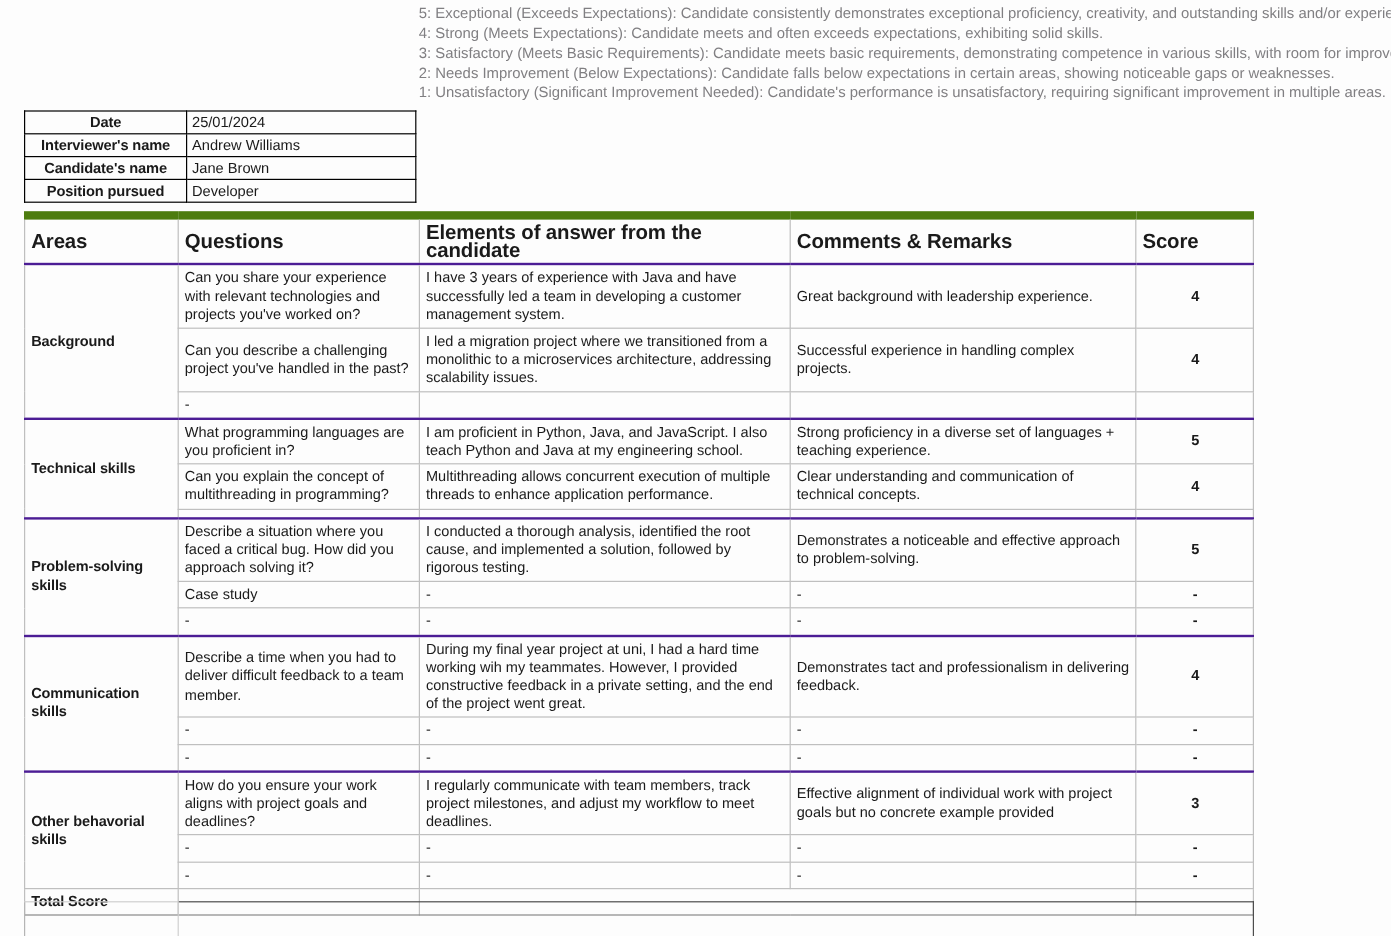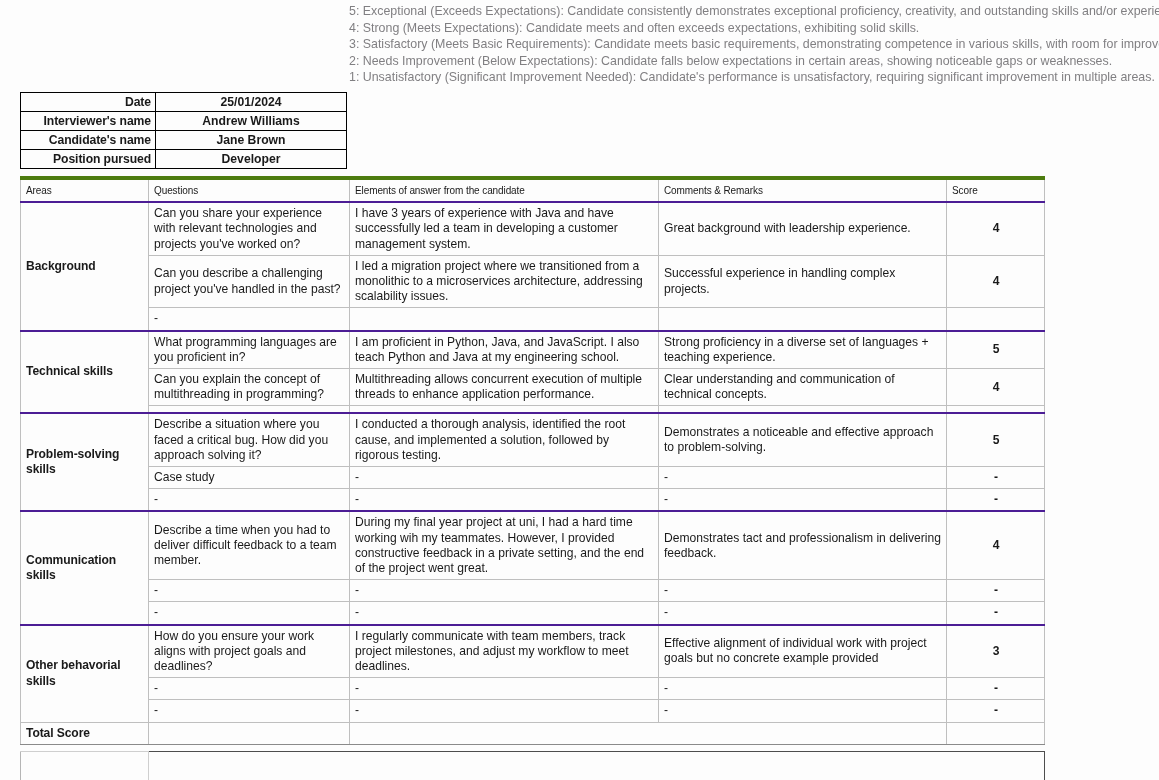--- a/index.html
+++ b/index.html
@@ -45,26 +45,26 @@
     border: 1px solid #000;
     font-size: 12.2px;
     line-height: 14px;
     padding: 1px 4px 2px 4px;
     height: 15px;
     vertical-align: middle;
   }
   #info-table td.info-label {
     width: 126px;
     font-weight: bold;
-    text-align: right;
+    text-align: center;
     letter-spacing: -0.1px;
   }
   #info-table td.info-value {
-    text-align: center;
-    font-weight: bold;
+    text-align: left;
+    font-weight: normal;
   }
 
   
   #score-table {
     position: absolute;
     left: 20px;
     top: 176px;
     width: 1024px;
     border-collapse: collapse;
     table-layout: fixed;
@@ -80,25 +80,25 @@
     font-size: 12.1px;
     line-height: 15.2px;
     padding: 3px 4px 3px 5px;
     vertical-align: top;
     text-align: left;
     font-weight: normal;
     color: #1a1a1a;
     word-wrap: break-word;
   }
   #score-table thead th {
-    font-weight: normal;
-    font-size: 10px;
+    font-weight: bold;
+    font-size: 17px;
     height: 14px;
     vertical-align: middle;
-    border-top: 4px solid #4d7c0f;
+    border-top: 7px solid #4d7c0f;
     border-bottom: 1px solid #808080;
     letter-spacing: -0.1px;
   }
   #score-table td.area-cell {
     font-weight: bold;
     vertical-align: middle;
     letter-spacing: -0.1px;
     padding-left: 5px;
   }
   #score-table td.score-cell {

